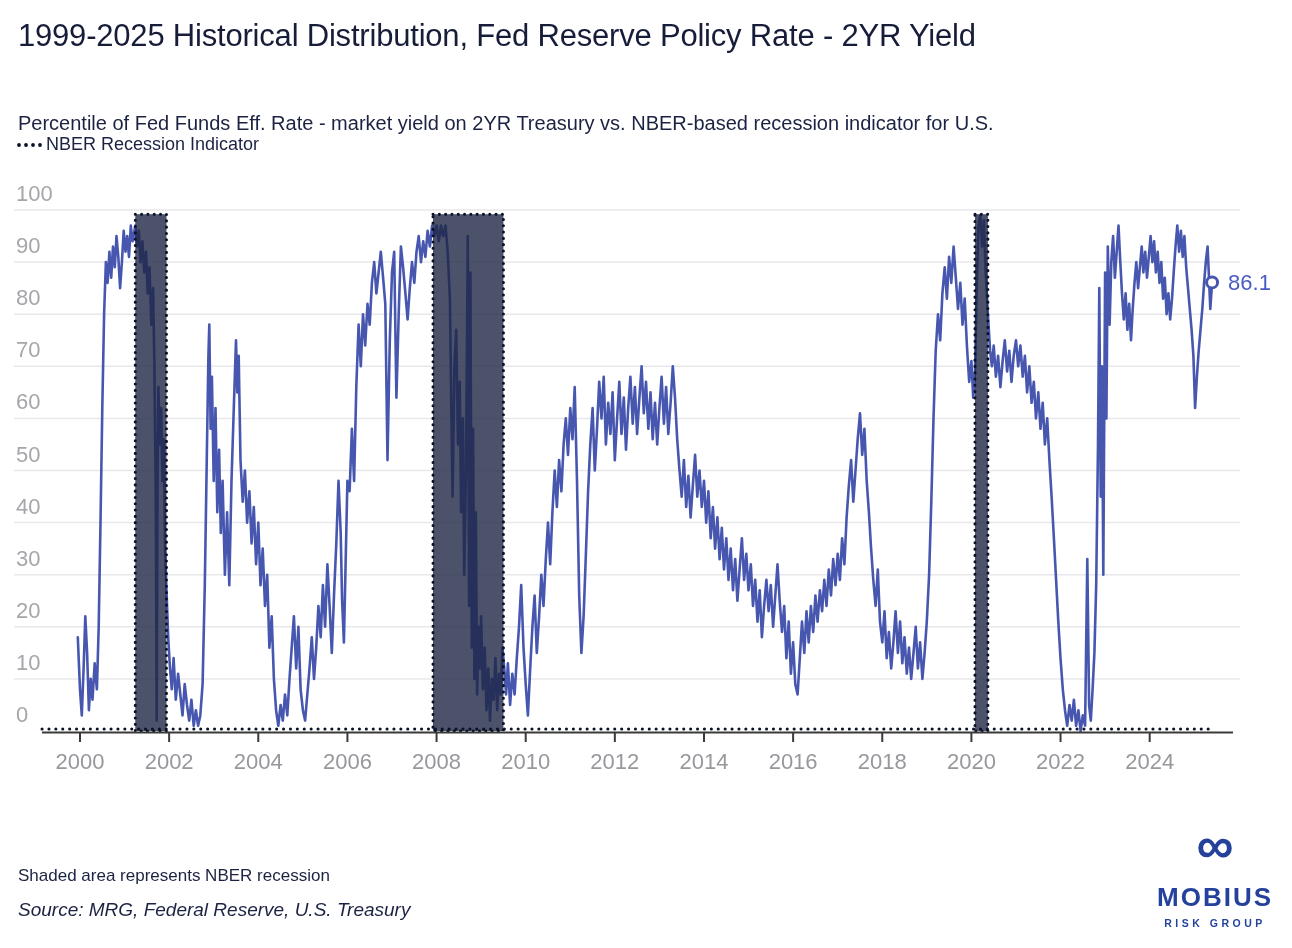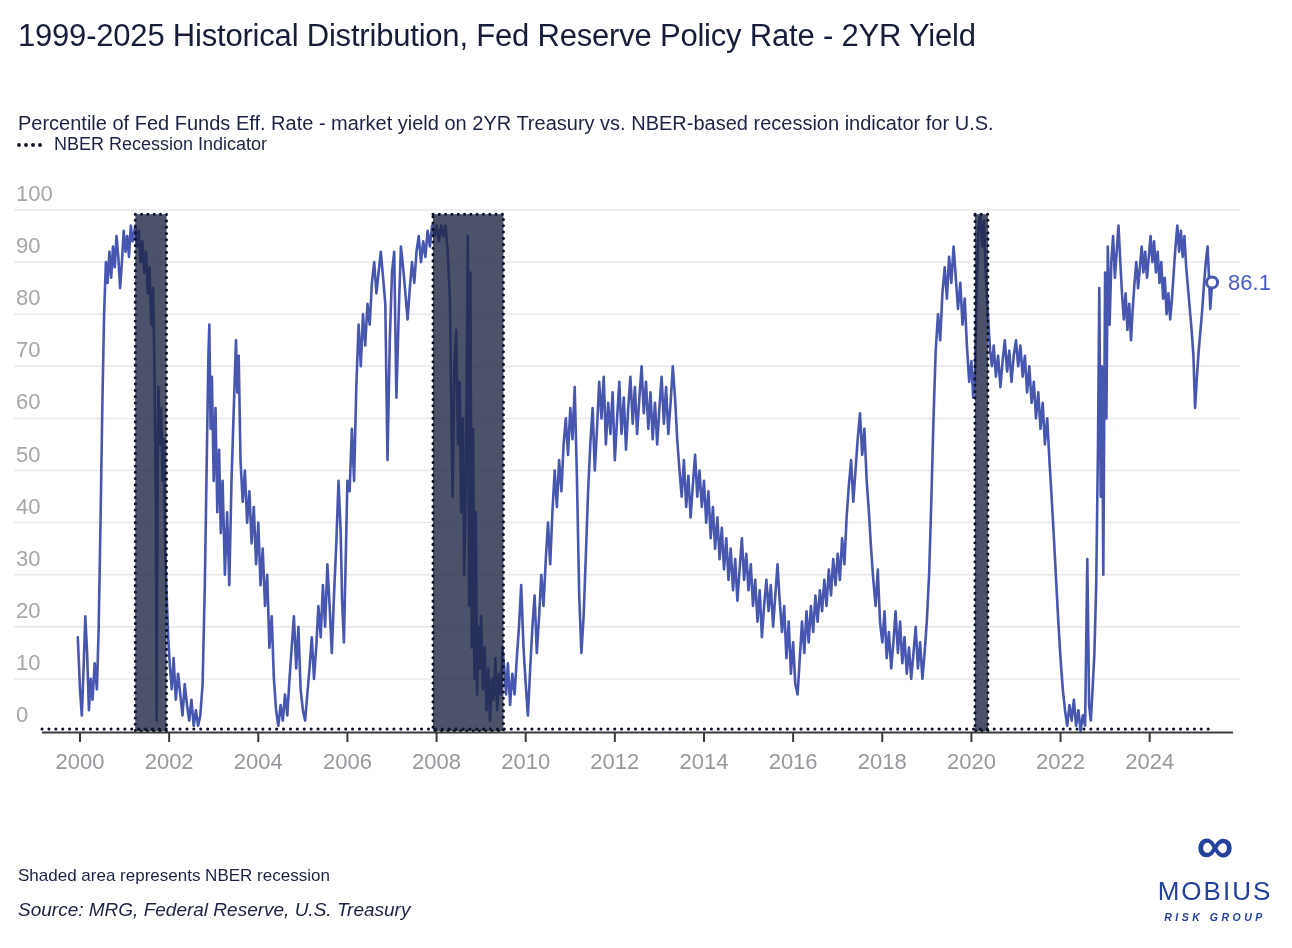--- a/index.html
+++ b/index.html
@@ -1,28 +1,28 @@
 <!DOCTYPE html>
 <html><head>
 <meta charset="utf-8">
 <style>
   html,body{margin:0;padding:0;background:#ffffff;}
   body{width:1292px;height:948px;position:relative;font-family:"Liberation Sans",sans-serif;overflow:hidden;}
   .title{position:absolute;left:18px;top:18px;font-size:31px;font-weight:400;color:#171d39;letter-spacing:-0.2px;}
   .subtitle{position:absolute;left:18px;top:84px;font-size:20px;font-weight:400;color:#1c2242;margin-top:28px;}
   .legend{position:absolute;left:16px;top:134px;display:flex;align-items:center;gap:26px;}
-  .legend-item{display:flex;align-items:center;gap:8px;font-size:18px;color:#1c2242;}
+  .legend-item{display:flex;align-items:center;gap:0;font-size:18px;color:#1c2242;}
   .legend-item svg{display:block;}
   #chart{position:absolute;left:0;top:0;width:1292px;height:948px;}
   .footer-note{position:absolute;left:18px;top:866px;font-size:17px;color:#1c2242;}
   .footer-source{position:absolute;left:18px;top:899px;font-size:19px;color:#1c2242;font-style:italic;}
   .logo{position:absolute;left:1140px;top:822px;width:150px;text-align:center;color:#24419b;}
   .logo .inf{font-size:52px;line-height:46px;font-weight:700;display:block;}
-  .logo .name{font-size:26px;font-weight:400;letter-spacing:2px;display:block;margin-top:8px;}
-  .logo .sub{font-size:10.5px;font-weight:700;letter-spacing:3.5px;display:block;margin-top:4px;font-style:italic;}
+  .logo .name{font-size:26px;font-weight:700;letter-spacing:2px;display:block;margin-top:14px;}
+  .logo .sub{font-size:10.5px;font-weight:700;letter-spacing:3.5px;display:block;margin-top:4px;}
 </style>
 </head>
 <body>
 
 <div class="title">1999-2025 Historical Distribution, Fed Reserve Policy Rate - 2YR Yield</div>
 <div class="subtitle">Percentile of Fed Funds Eff. Rate - market yield on 2YR Treasury vs. NBER-based recession indicator for U.S.</div>
 
 <div class="legend">
   <div class="legend-item">
     <svg width="30" height="8" viewBox="0 0 30 8">

